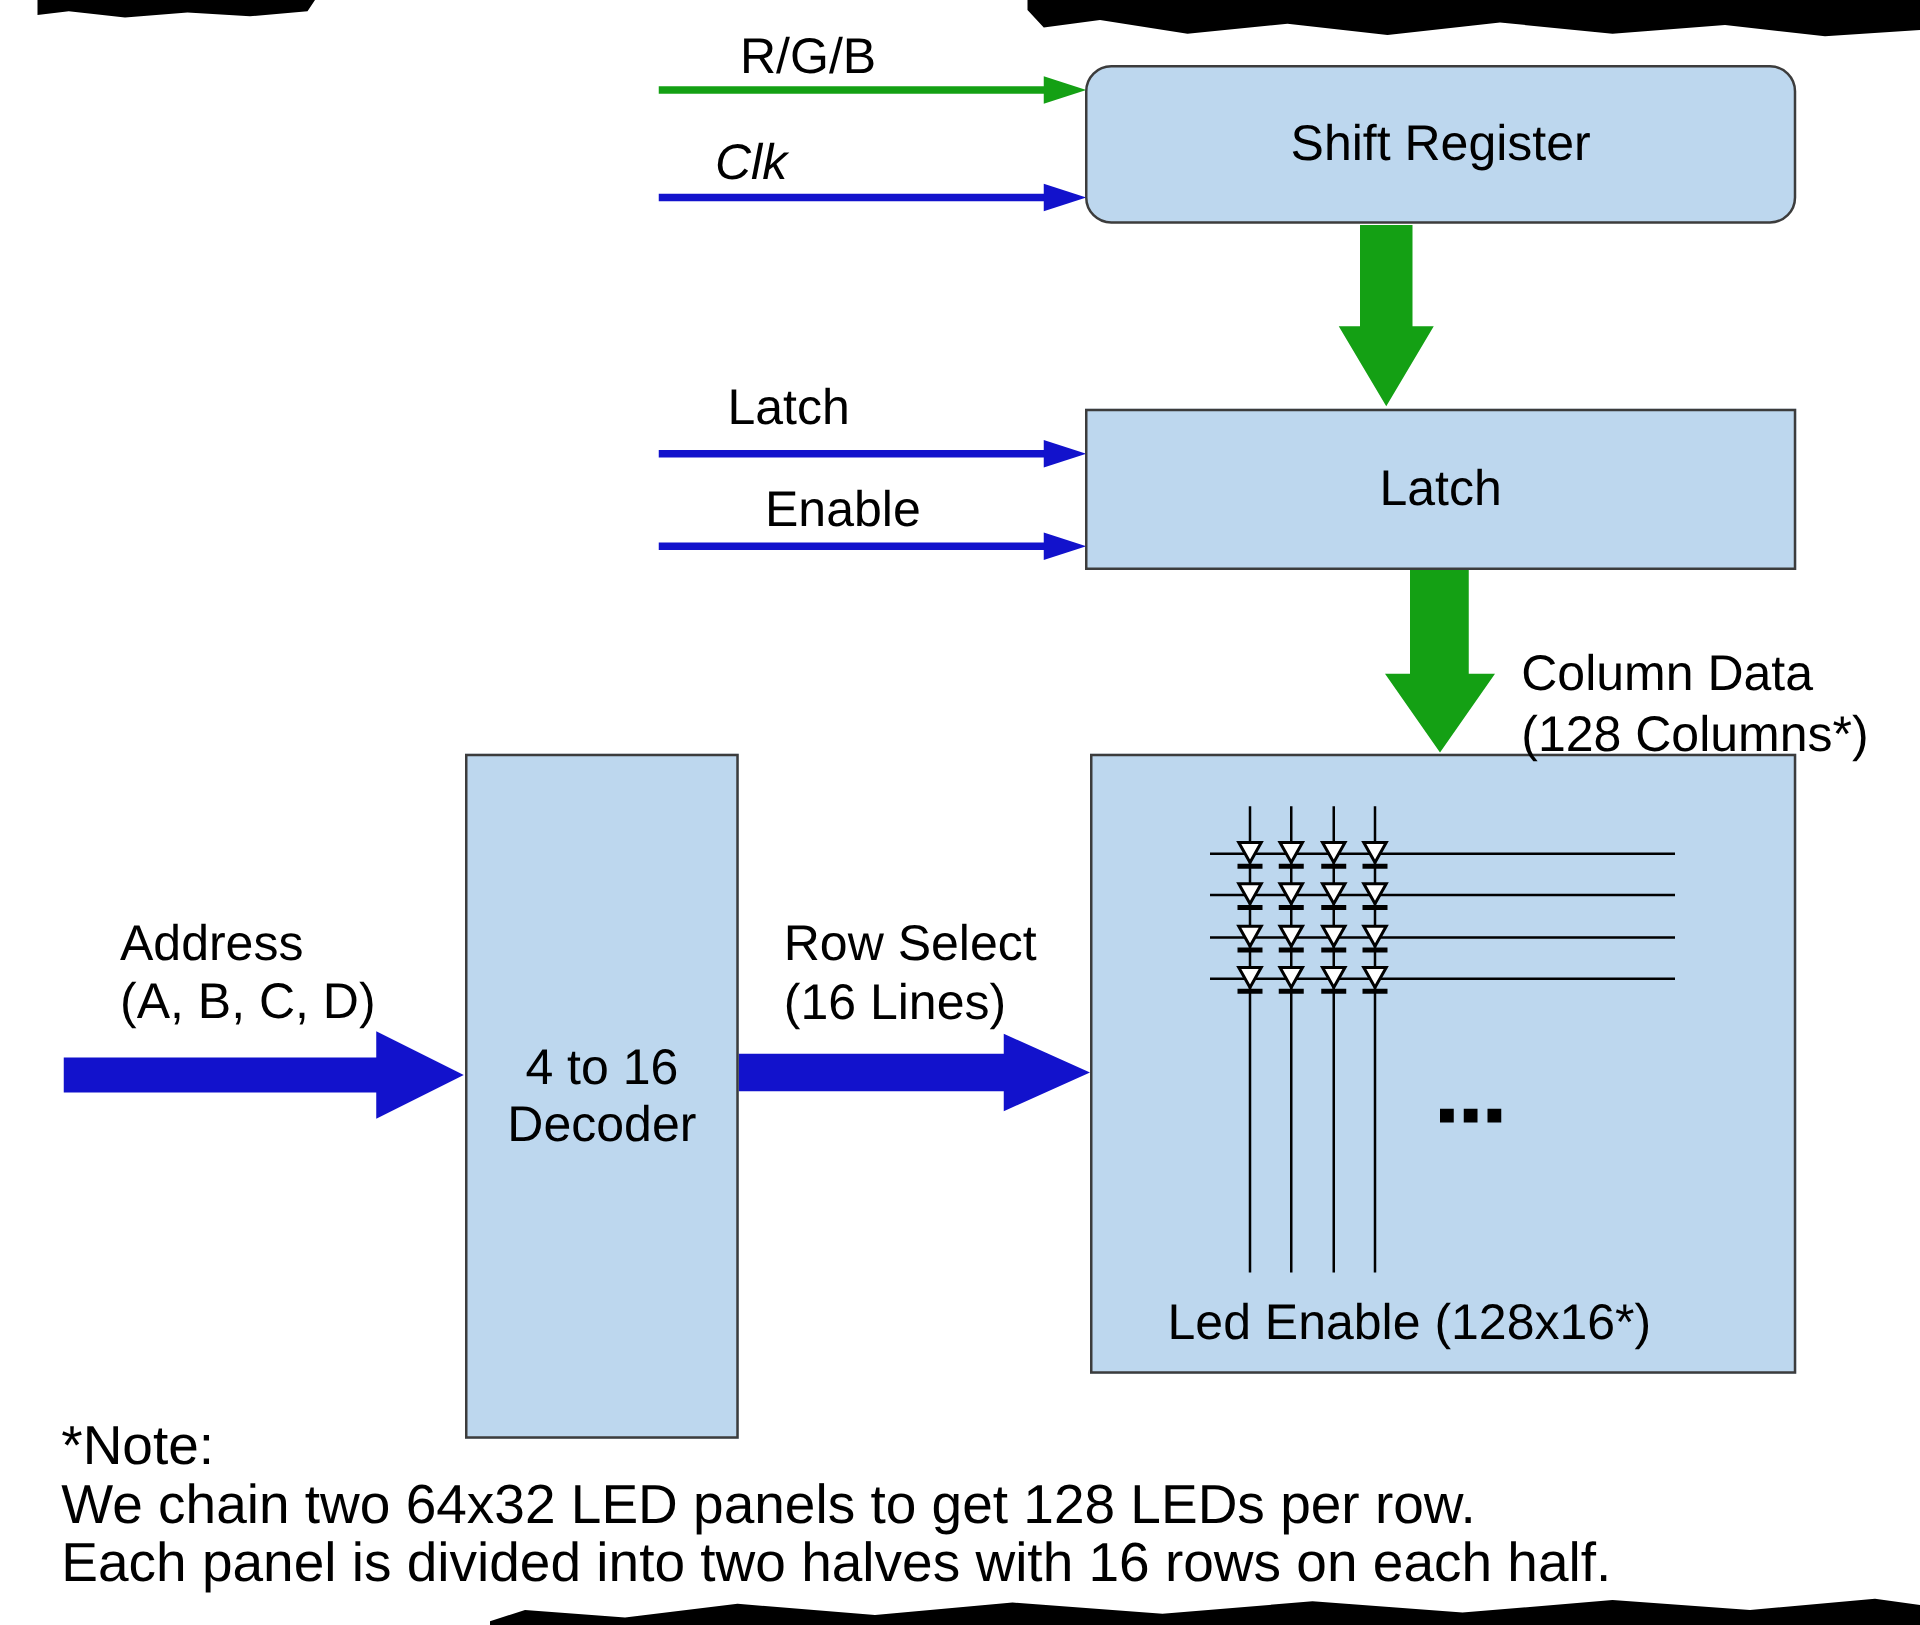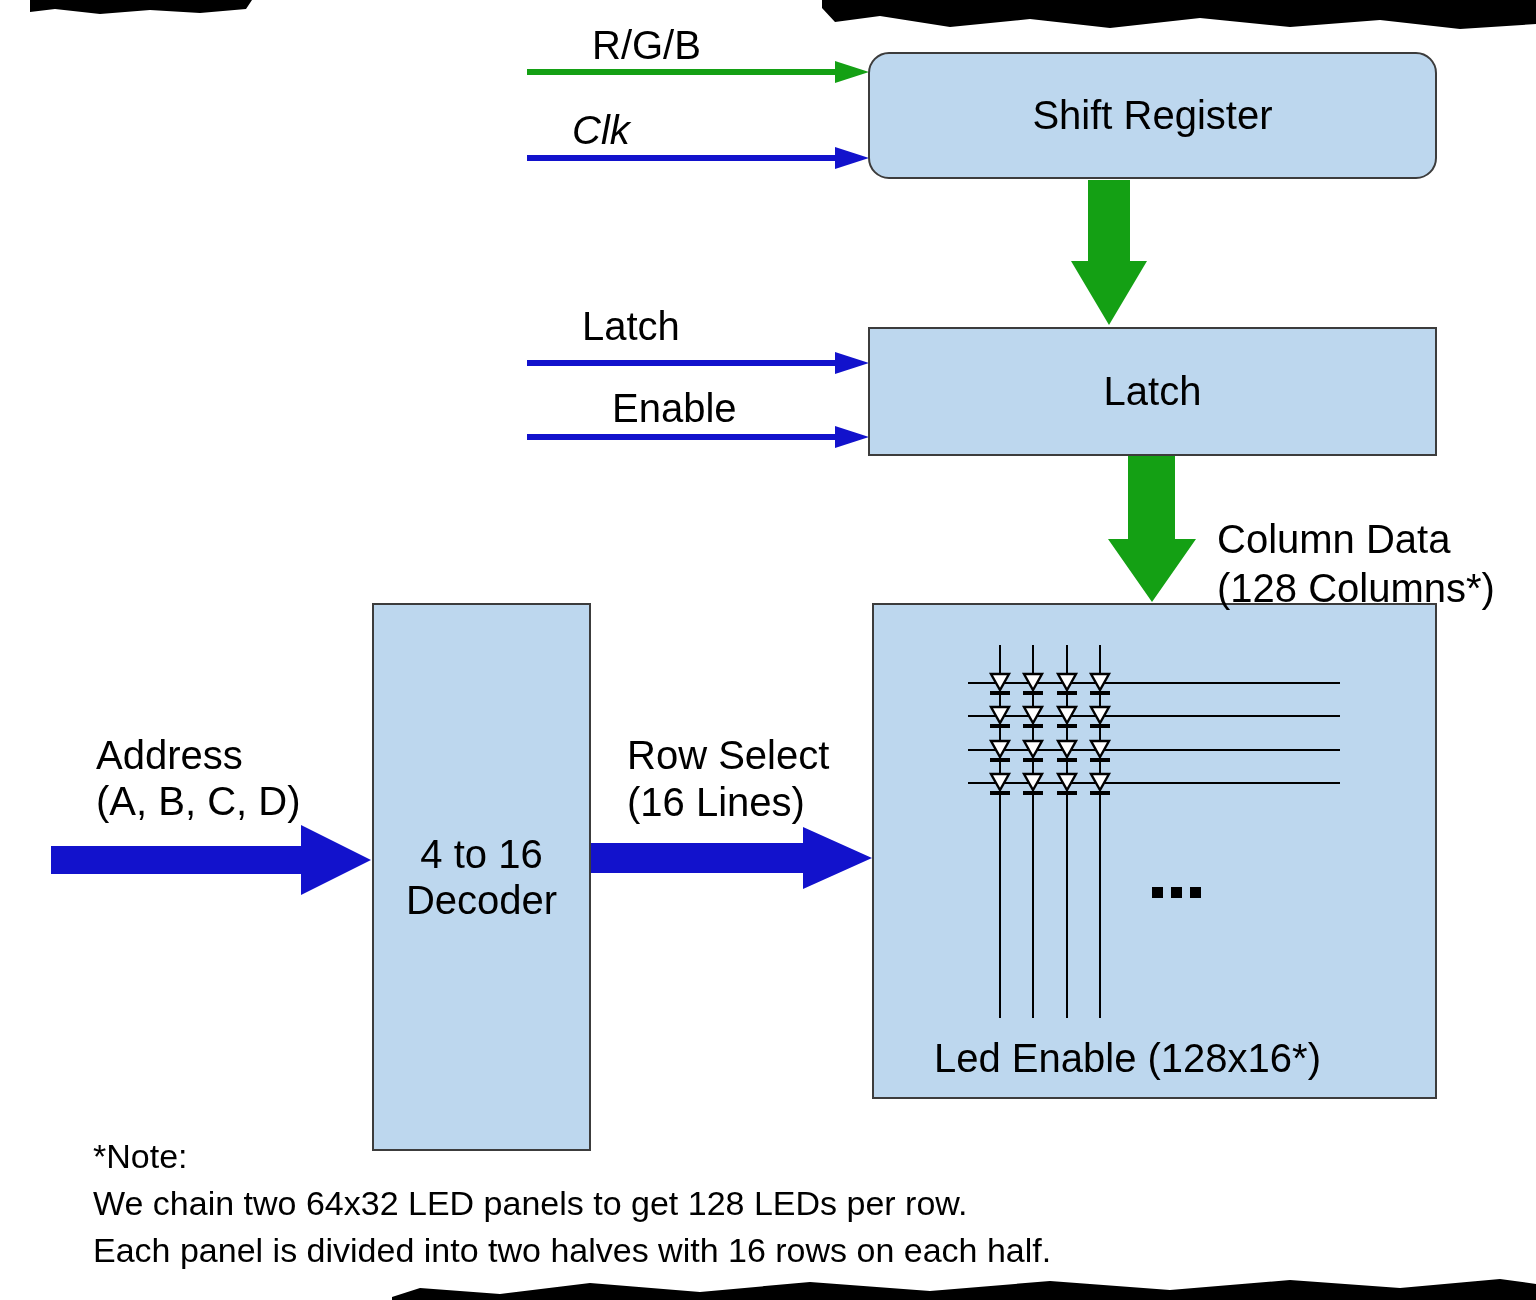--- a/index.html
+++ b/index.html
@@ -20,24 +20,23 @@
     font-size:40px;
   }
   .label{
     position:absolute;
     font-size:40px;
     line-height:47px;
     white-space:nowrap;
   }
   .note{
     position:absolute;
-    font-size:34px;
+    font-size:44px;
     line-height:47px;
     white-space:nowrap;
-    margin-left:44px;
   }
   .matrix-caption{
     position:absolute;
     font-size:40px;
     text-align:center;
     transform:translateX(-27px);
     width:565px;
   }
   svg.layer{position:absolute;left:0;top:0;}
   .fill-green{fill:var(--green,#14a014);}

